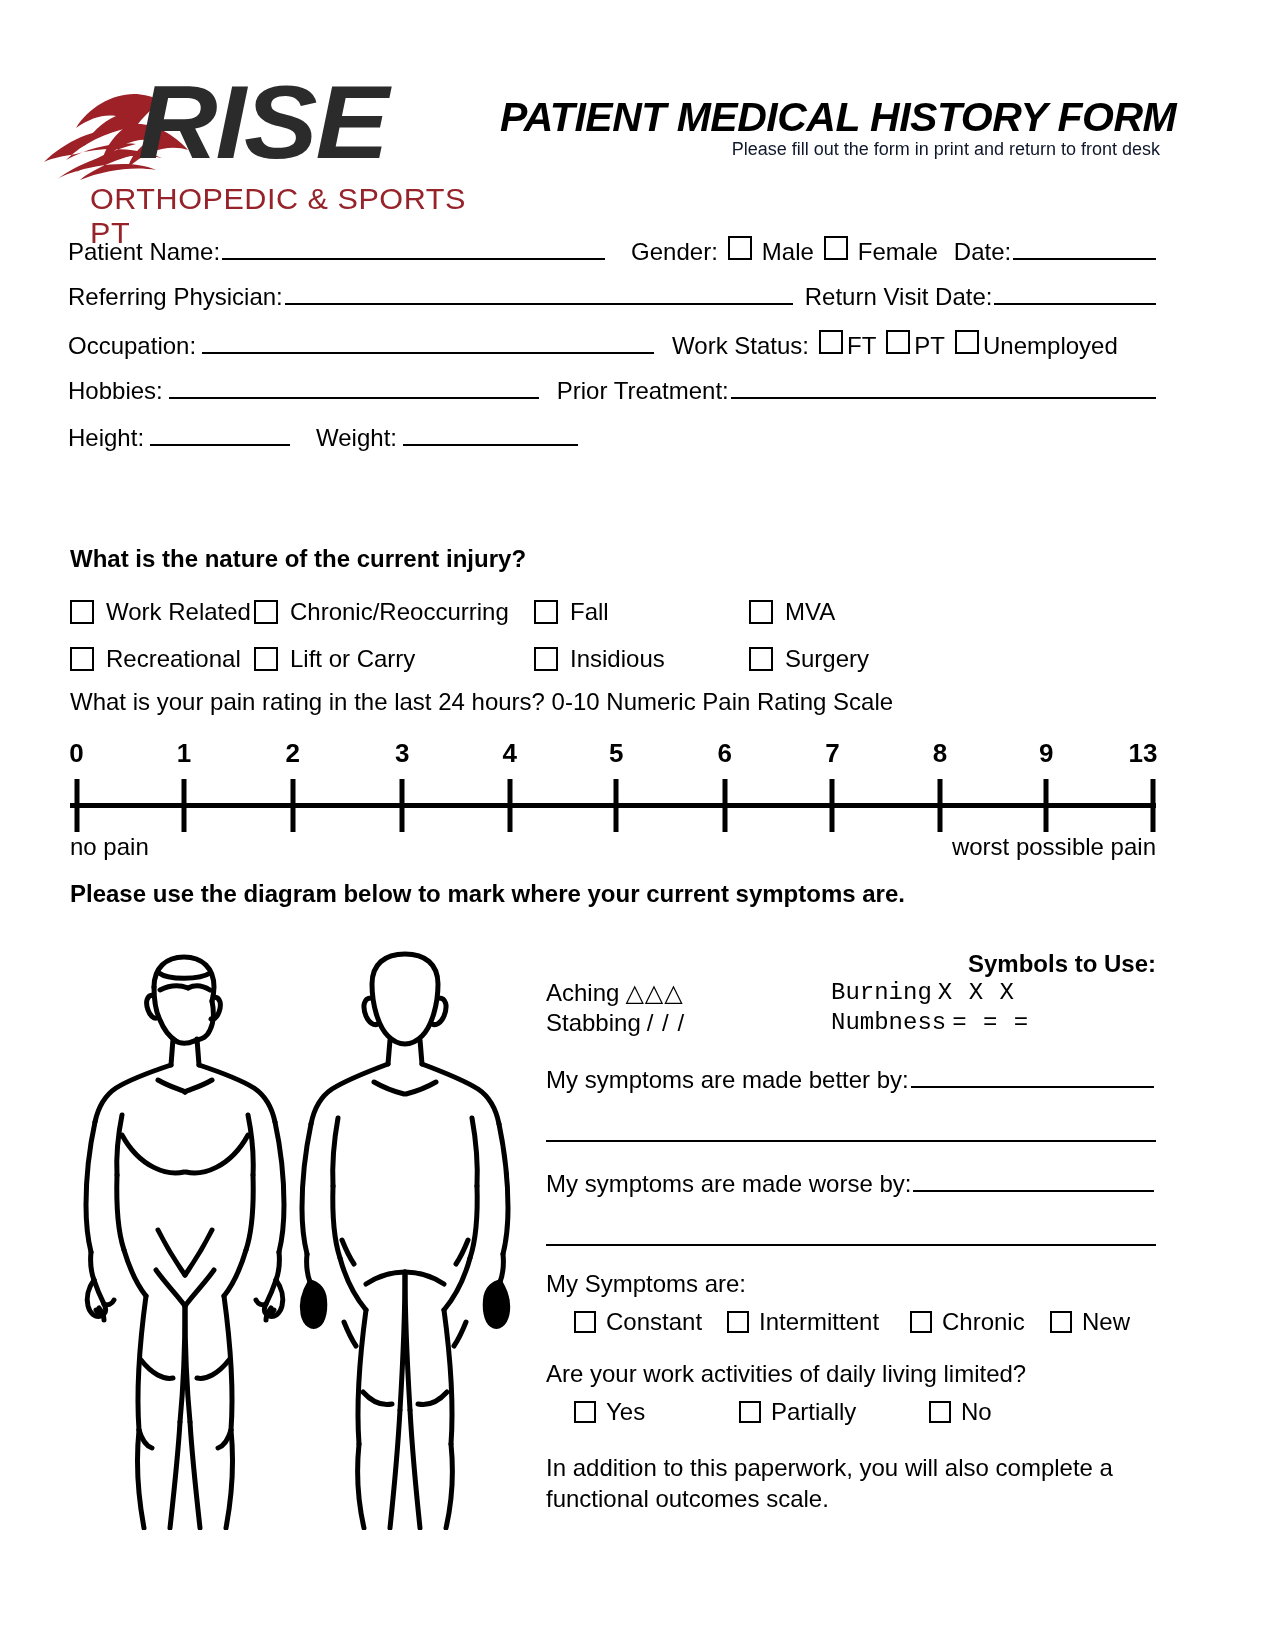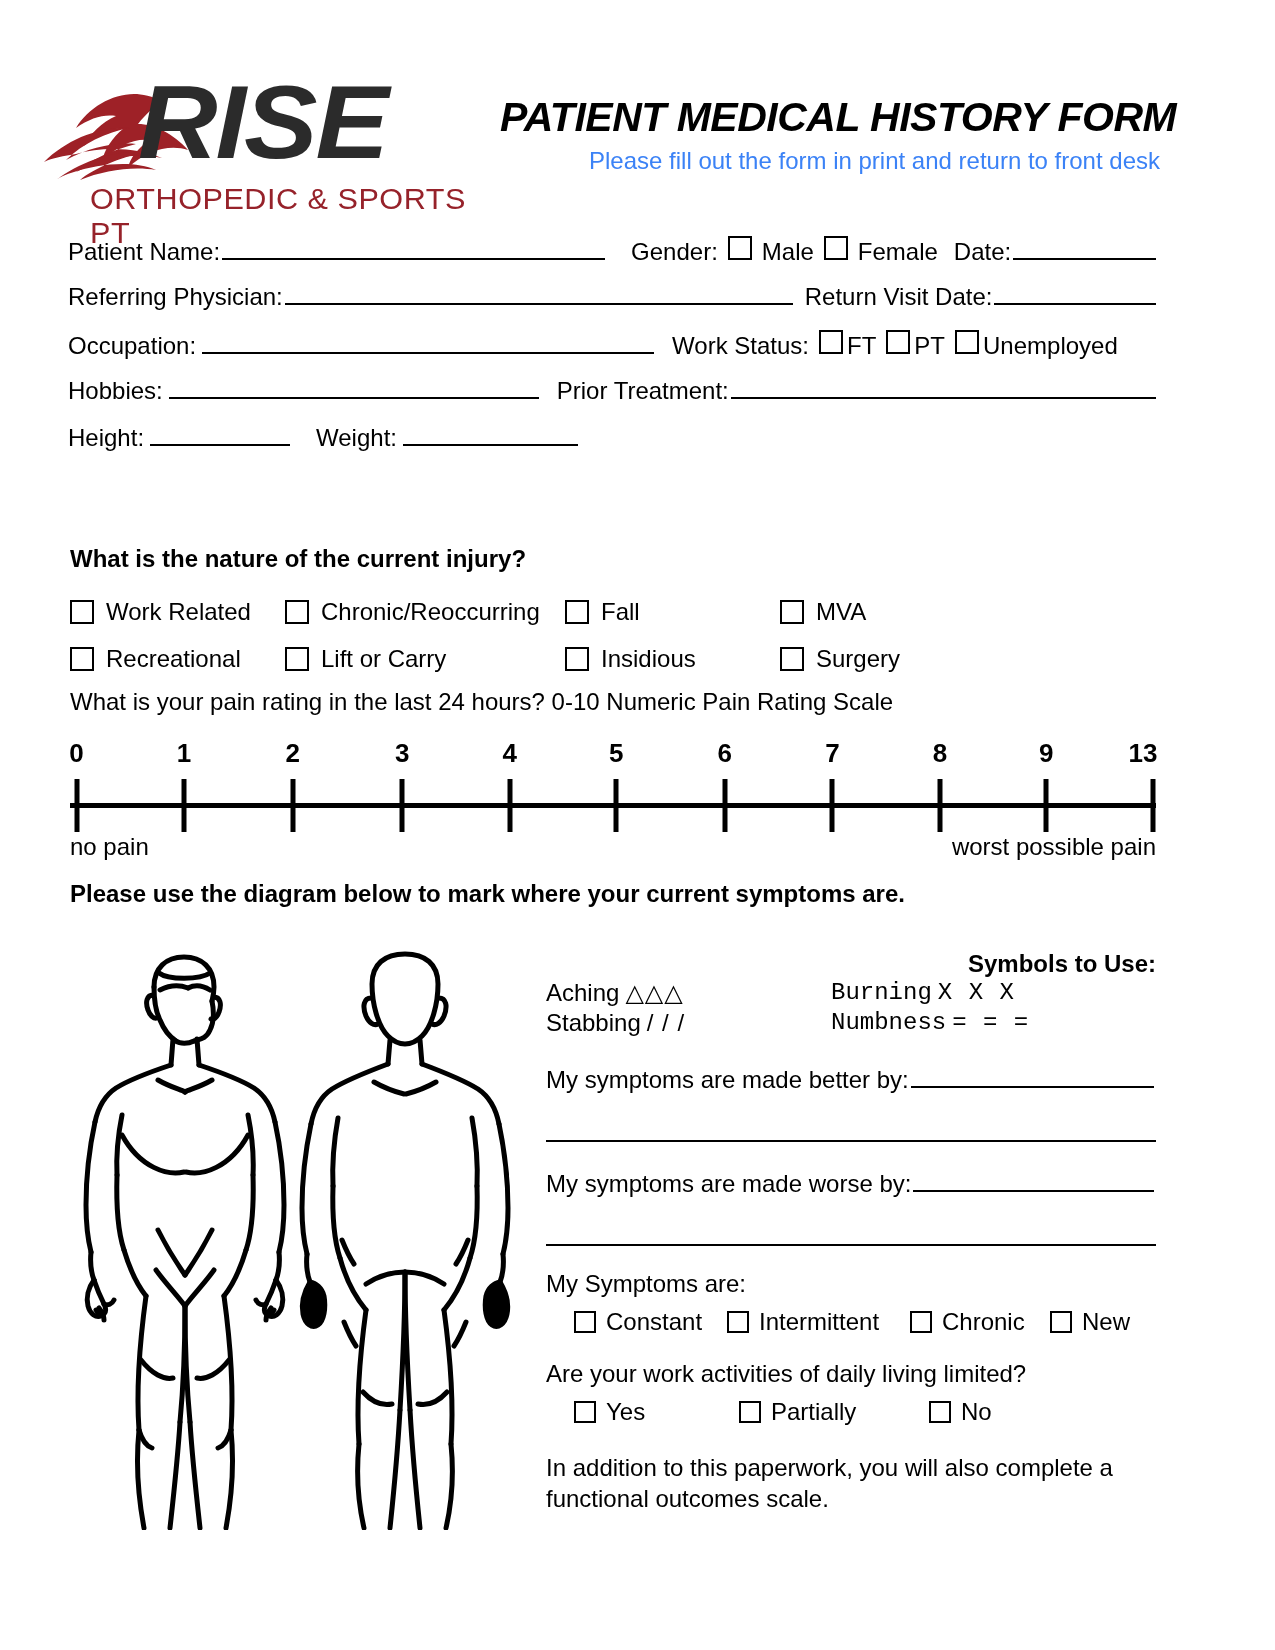--- a/index.html
+++ b/index.html
@@ -66,23 +66,22 @@
   .form-title {
     font-size: 41px;
     font-weight: bold;
     font-style: italic;
     letter-spacing: -0.5px;
     color: #000;
     line-height: 1.05;
     white-space: nowrap;
   }
   .form-subtitle {
-    margin-top: 8px;
-    font-size: 24px;
-    color: #3b82f6;
+    font-size: 18px;
+    color: #0f172a;
     font-weight: normal;
     font-style: normal;
   }
 
   
   .fields {
     position: absolute;
     left: 68px; top: 236px;
     width: 1090px;
   }
@@ -135,21 +134,21 @@
     height: 47px;
     align-items: center;
     font-size: 24px;
   }
   .ncell {
     display: flex;
     align-items: center;
     white-space: nowrap;
   }
   .ncell .cbox { margin-right: 12px; }
-  .ncol0 { width: 215px; }
+  .ncol0 { width: 184px; }
   .ncol1 { width: 280px; }
   .ncol2 { width: 215px; }
   .ncol3 { width: 200px; }
 
   .pain-q {
     position: absolute;
     left: 70px; top: 688px;
     font-size: 24px;
     white-space: nowrap;
   }

